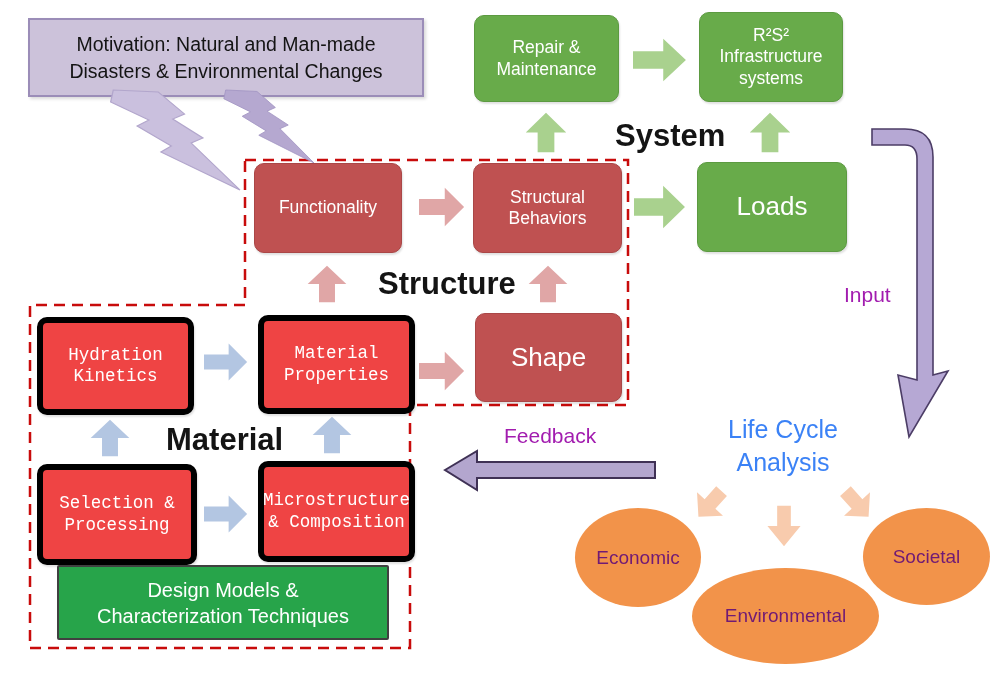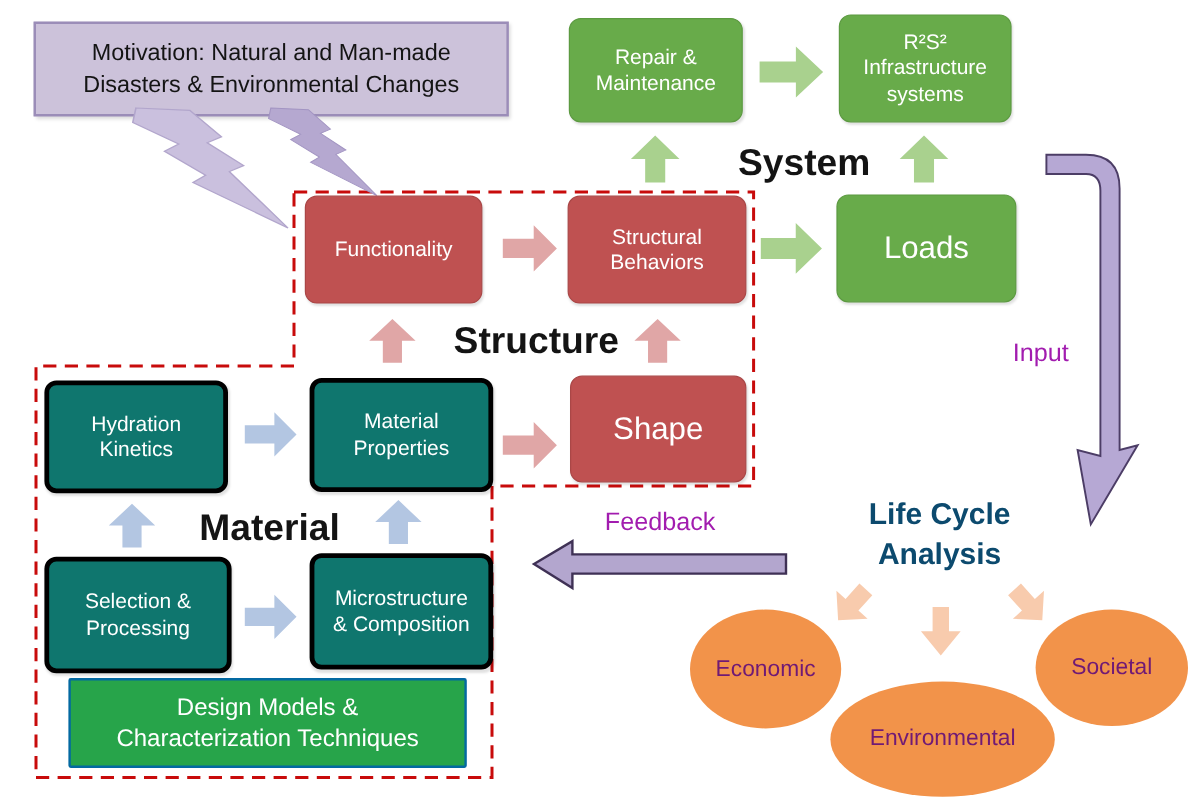--- a/index.html
+++ b/index.html
@@ -9,38 +9,38 @@
   }
   .abs{position:absolute;}
   .box{
     position:absolute;display:flex;align-items:center;justify-content:center;
     text-align:center;color:#fff;border-radius:10px;white-space:pre-line;
     font-size:17.5px;line-height:1.22;box-shadow:1px 2px 2px rgba(0,0,0,.12);
   }
   .big{font-size:26px;}
   .green{background:#68ab4a;border:1px solid #5c9a41;}
   .red{background:#bf5151;border:1px solid #aa4747;}
-  .blue{background:#0f766e;border:4px solid #000000;}
+  .blue{background:#ef4444;border:6px solid #000000;font-family:Liberation Mono, monospace;}
   .motivation{
     position:absolute;left:28px;top:18px;width:392px;height:75px;
     background:#ccc2da;border:2px solid #9b8db8;color:#141414;
     display:flex;align-items:center;justify-content:center;text-align:center;
     font-size:19.5px;line-height:1.35;white-space:pre-line;box-shadow:2px 2px 3px rgba(0,0,0,.15);
   }
   .design{
     position:absolute;left:57px;top:565px;width:328px;height:71px;
-    background:#27a44a;border:2px solid #0369a1;color:#fff;border-radius:2px;
+    background:#27a44a;border:2px solid #404040;color:#fff;border-radius:2px;
     display:flex;align-items:center;justify-content:center;text-align:center;
     font-size:20px;line-height:1.3;white-space:pre-line;
   }
   .seclabel{position:absolute;font-weight:bold;color:#141414;font-size:31px;}
   .flowlabel{position:absolute;color:#a21caf;font-size:21px;}
   .lc-title{
     position:absolute;left:703px;top:413px;width:160px;text-align:center;
-    font-weight:bold;color:#0c4a6e;font-size:25px;line-height:1.3;white-space:pre-line;
+    font-weight:normal;color:#3b82f6;font-size:25px;line-height:1.3;white-space:pre-line;
   }
   .ellipse{
     position:absolute;border-radius:50%;background:#f2934a;color:#701a75;
     display:flex;align-items:center;justify-content:center;font-size:19px;
   }
   svg{position:absolute;overflow:visible;}
   .g-arrow{fill:#a9d18e;}
   .p-arrow{fill:#e0a6a6;}
   .b-arrow{fill:#b3c6e2;}
   .o-arrow{fill:#f8cbad;}

